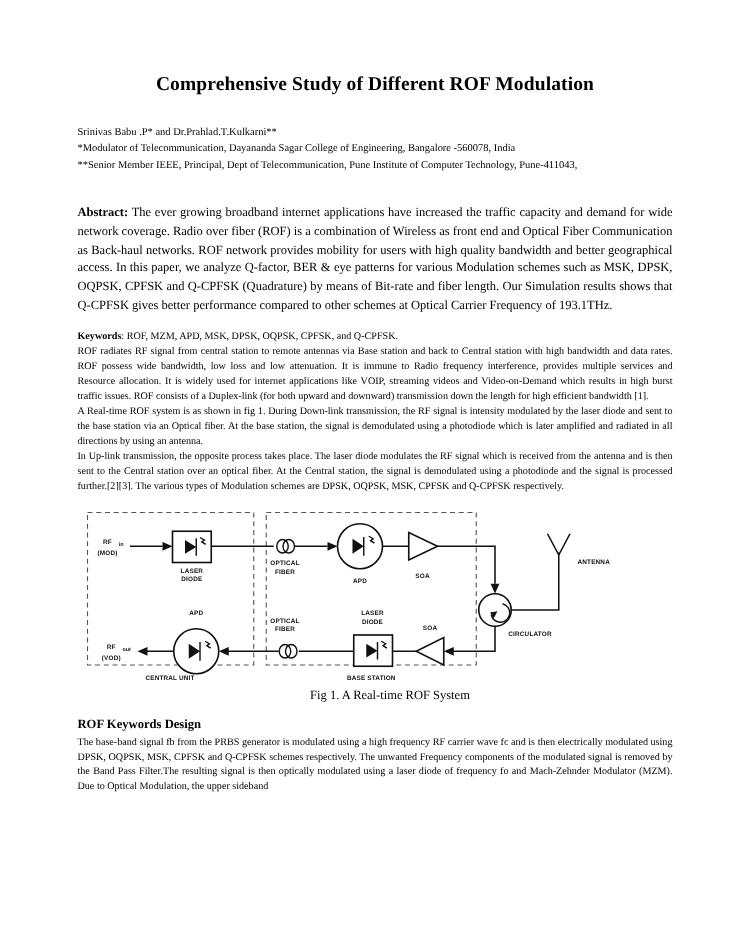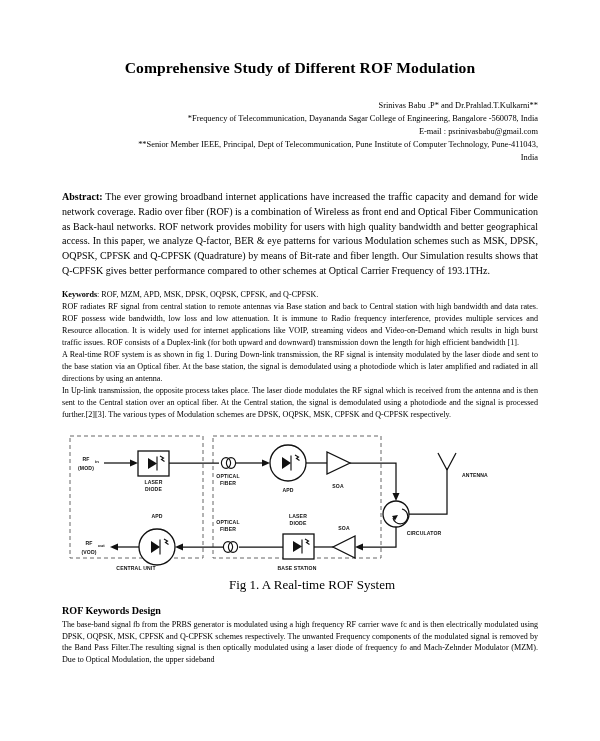--- a/index.html
+++ b/index.html
@@ -34,21 +34,21 @@
     font-size: 15.6px;
     font-weight: bold;
     text-align: center;
     line-height: 1.42;
     margin-top: 57px;
     letter-spacing: 0.1px;
   }
 
   
   .authors {
-    text-align: right;
+    text-align: left;
     font-size: 8.4px;
     line-height: 1.55;
     margin-top: 20px;
   }
   .authors div { white-space: nowrap; }
 
   
   .abstract {
     margin-top: 26px;
     font-size: 10px;
@@ -81,21 +81,21 @@
   .para + .para { margin-top: 0; }
 
   
   .figure-wrap {
     margin-top: 9px;
     width: 476px;
     position: relative;
   }
   .figcaption {
     text-align: center;
-    font-size: 13px;
+    font-size: 10px;
     margin-top: 2px;
     margin-left: 24px;
   }
   svg { display: block; }
   .dlabel {
     font-family: "Liberation Sans", sans-serif;
     font-size: 5.1px;
     font-weight: bold;
     fill: #111;
     letter-spacing: 0.15px;
@@ -119,24 +119,22 @@
 
 <div class="page">
   <div class="content">
 
     <div class="title">
       <div>Comprehensive Study of Different ROF Modulation</div>
     </div>
 
     <div class="authors">
       <div>Srinivas Babu .P* and Dr.Prahlad.T.Kulkarni**</div>
-      <div>*Frequency of Telecommunication, Dayananda Sagar College of Engineering, Bangalore -560078, India</div>
-      <div>E-mail : psrinivasbabu@gmail.com</div>
+      <div>*Modulator of Telecommunication, Dayananda Sagar College of Engineering, Bangalore -560078, India</div>
       <div>**Senior Member IEEE, Principal, Dept of Telecommunication,  Pune Institute of  Computer Technology, Pune-411043,</div>
-      <div>India</div>
     </div>
 
     <div class="abstract">
       <span class="lbl">Abstract:</span><span> The ever growing broadband internet applications have increased the traffic capacity and demand for wide network coverage. Radio over fiber (ROF) is a combination of Wireless as front end and Optical Fiber Communication as Back-haul networks. ROF network provides mobility for users with high quality bandwidth and better geographical access. In this paper, we analyze Q-factor, BER &amp; eye patterns for various Modulation schemes such as MSK, DPSK, OQPSK, CPFSK and Q-CPFSK (Quadrature) by means of Bit-rate and fiber length. Our Simulation results shows that Q-CPFSK gives better performance compared to other schemes at Optical Carrier Frequency of 193.1THz.</span>
     </div>
 
     <div class="keywords">
       <span class="lbl">Keywords</span><span>: ROF, MZM, APD, MSK, DPSK, OQPSK, CPFSK, and Q-CPFSK.</span>
     </div>
 

